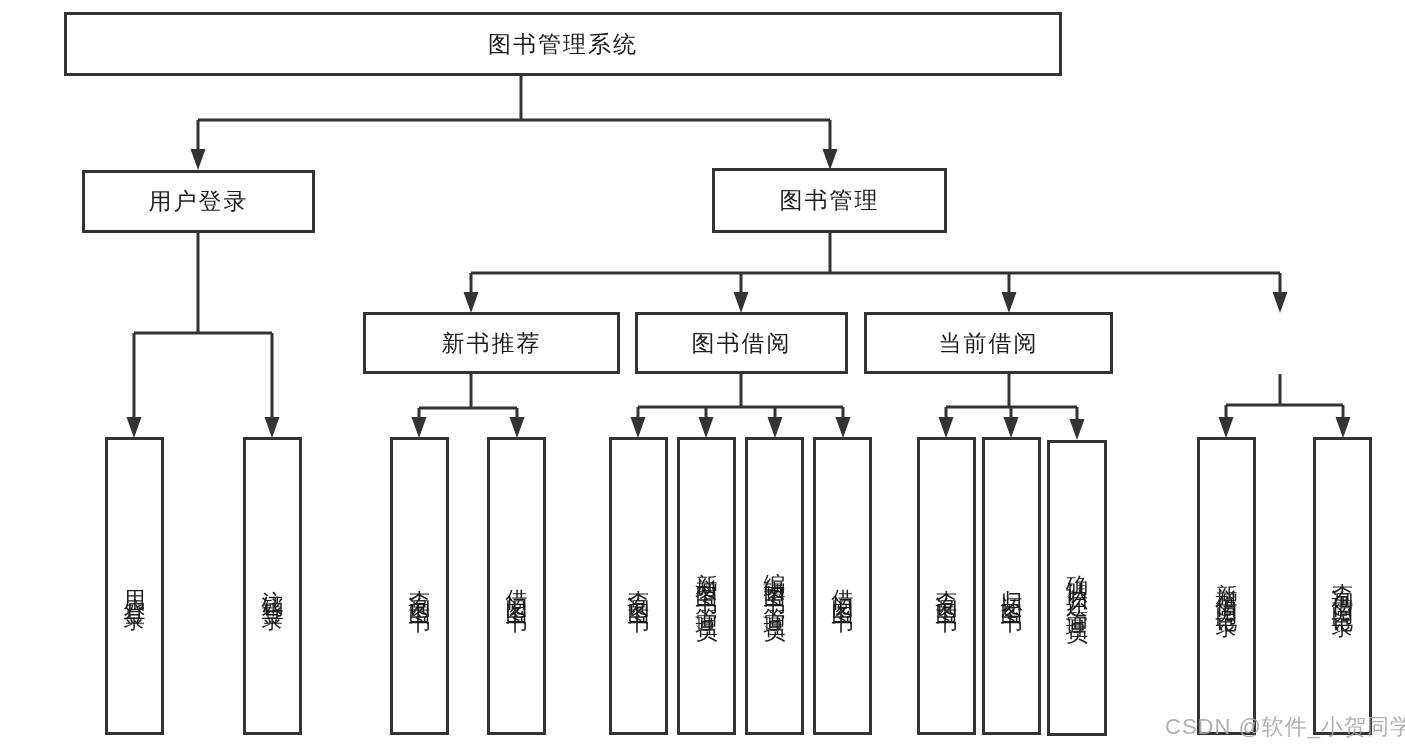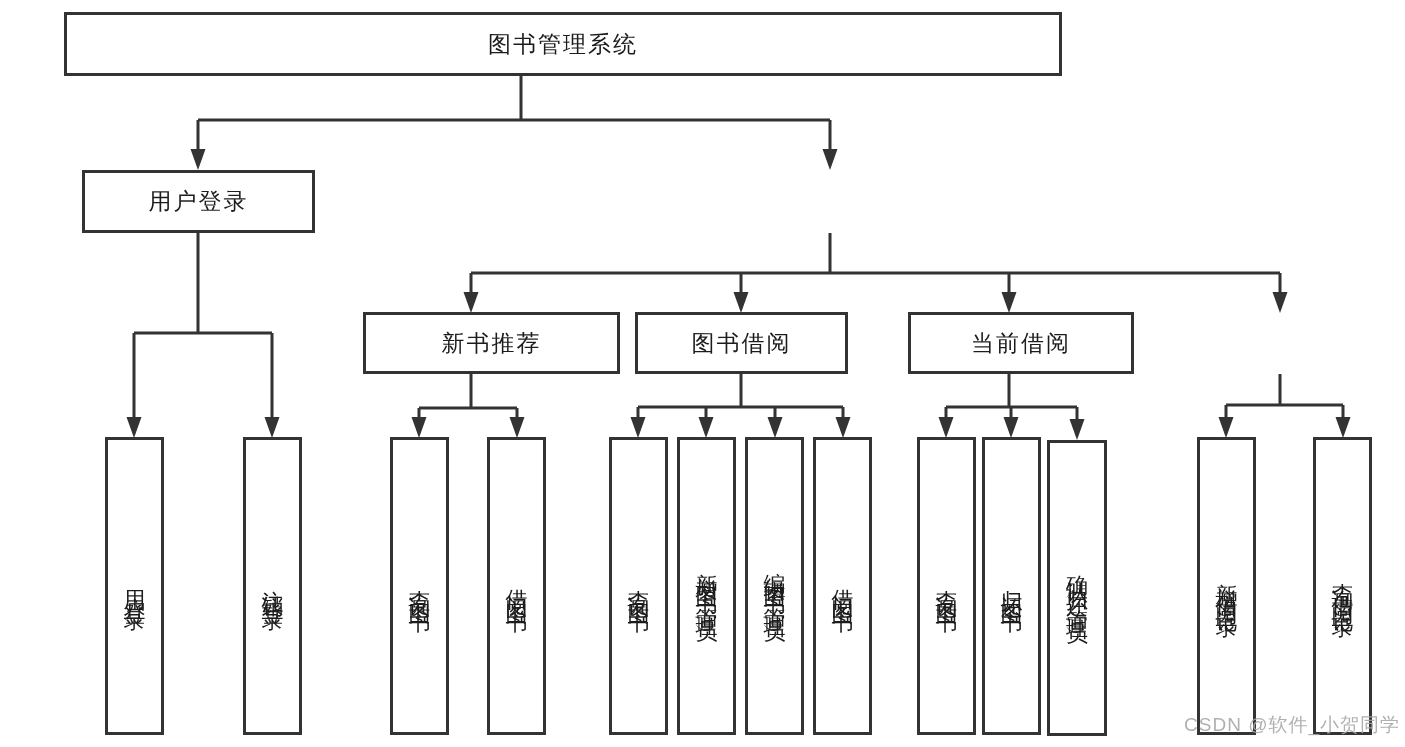--- a/index.html
+++ b/index.html
@@ -42,21 +42,21 @@
     writing-mode: vertical-rl;
     letter-spacing: 7px;
     line-height: 1;
   }
   .watermark {
     position: absolute;
     left: 1165px;
     top: 712px;
     width: 235px;
     text-align: right;
-    font-size: 19px;
+    font-size: 22px;
     letter-spacing: 1px;
     color: #a8a8a8;
     opacity: 0.9;
     z-index: 3;
     white-space: nowrap;
   }
 </style>
 </head>
 <body>
 
@@ -90,24 +90,25 @@
       <polygon points="1003.5 417, 1018.5 417, 1011 438"></polygon>
       <polygon points="1069.5 419, 1084.5 419, 1077 440"></polygon>
       <polygon points="1218.5 417, 1233.5 417, 1226 438"></polygon>
       <polygon points="1335.5 417, 1350.5 417, 1343 438"></polygon>
     </g>
   </svg>
 
   <div class="box hbox" style="left:40px; top:12px; width:998px; height:64px;margin-left:24px;">图书管理系统</div>
 
   <div class="box hbox" style="left:82px; top:170px; width:233px; height:63px;">用户登录</div>
+  <div class="box hbox" style="left:712px; top:168px; width:235px; height:65px;">图书管理</div>
 
   <div class="box hbox" style="left:363px; top:312px; width:257px;">新书推荐</div>
   <div class="box hbox" style="left:635px; top:312px; width:213px;">图书借阅</div>
-  <div class="box hbox" style="left:908px; top:312px; width:226px;">当前借阅</div>
+  <div class="box hbox" style="left:864px; top:312px; width:249px;">当前借阅</div>
 
   <div class="box leaf" style="left:105px;">用户登录</div>
   <div class="box leaf" style="left:243px;">注销登录</div>
 
   <div class="box leaf" style="left:390px;">查询图书</div>
   <div class="box leaf" style="left:487px;">借阅图书</div>
 
   <div class="box leaf" style="left:609px;">查询图书</div>
   <div class="box leaf" style="left:677px;">新增图书（管理员）</div>
   <div class="box leaf" style="left:745px;">编辑图书（管理员）</div>

